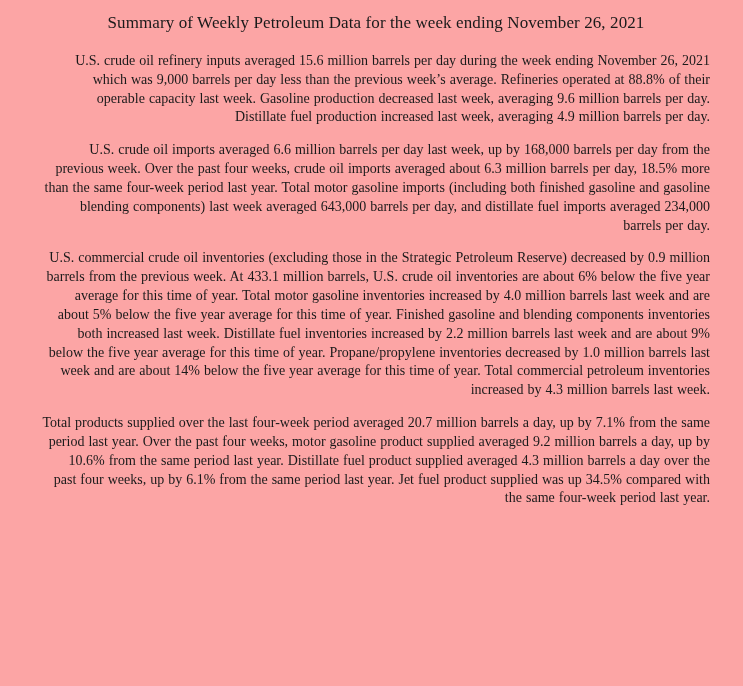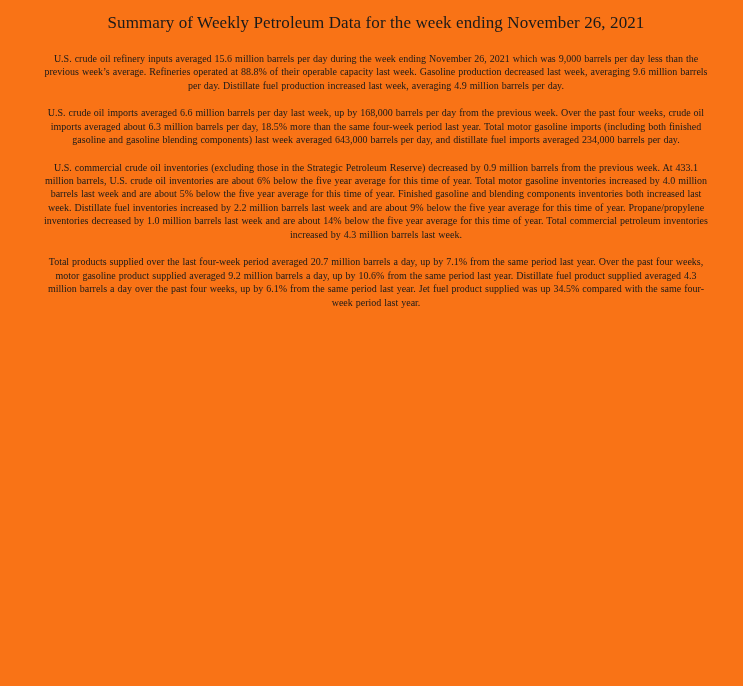--- a/index.html
+++ b/index.html
@@ -10,37 +10,37 @@
   body {
     width: 743px;
     height: 686px;
     overflow: hidden;
   }
   .page {
     box-sizing: border-box;
     width: 743px;
     height: 686px;
     padding: 12px 33px 0 42px;
-    background: #f97316;
+    background: #fca5a5;
     font-family: "Liberation Serif", "DejaVu Serif", serif;
     color: #1a1a1a;
     -webkit-font-smoothing: antialiased;
   }
   .title {
     font-size: 17px;
     font-weight: 400;
     text-align: center;
     margin: 0 0 17px 0;
     line-height: 1.35;
     letter-spacing: 0.1px;
   }
   .para {
-    font-size: 10px;
+    font-size: 14px;
     line-height: 1.345;
-    text-align: center;
+    text-align: right;
     margin: 0 0 14px 0;
     word-spacing: 0.5px;
   }
 </style>
 </head>
 <body>
 
 <main class="page">
   <h1 class="title">Summary of Weekly Petroleum Data for the week ending November 26, 2021</h1>
 

